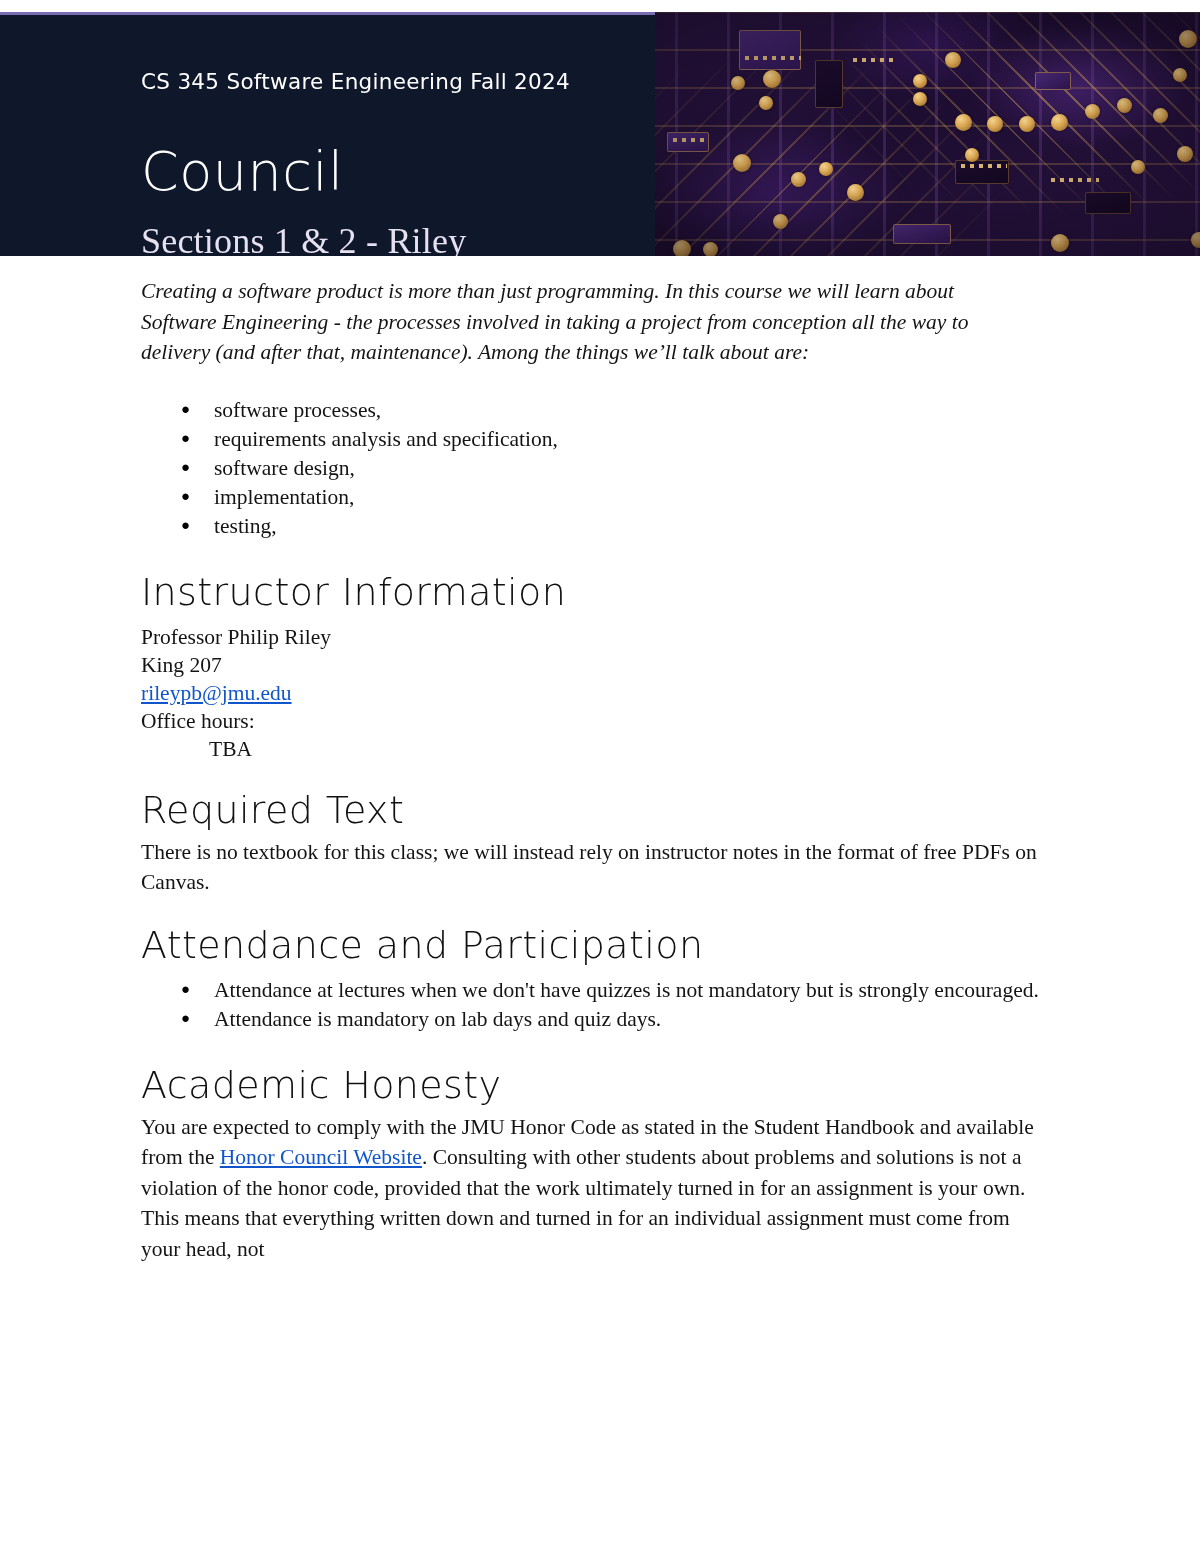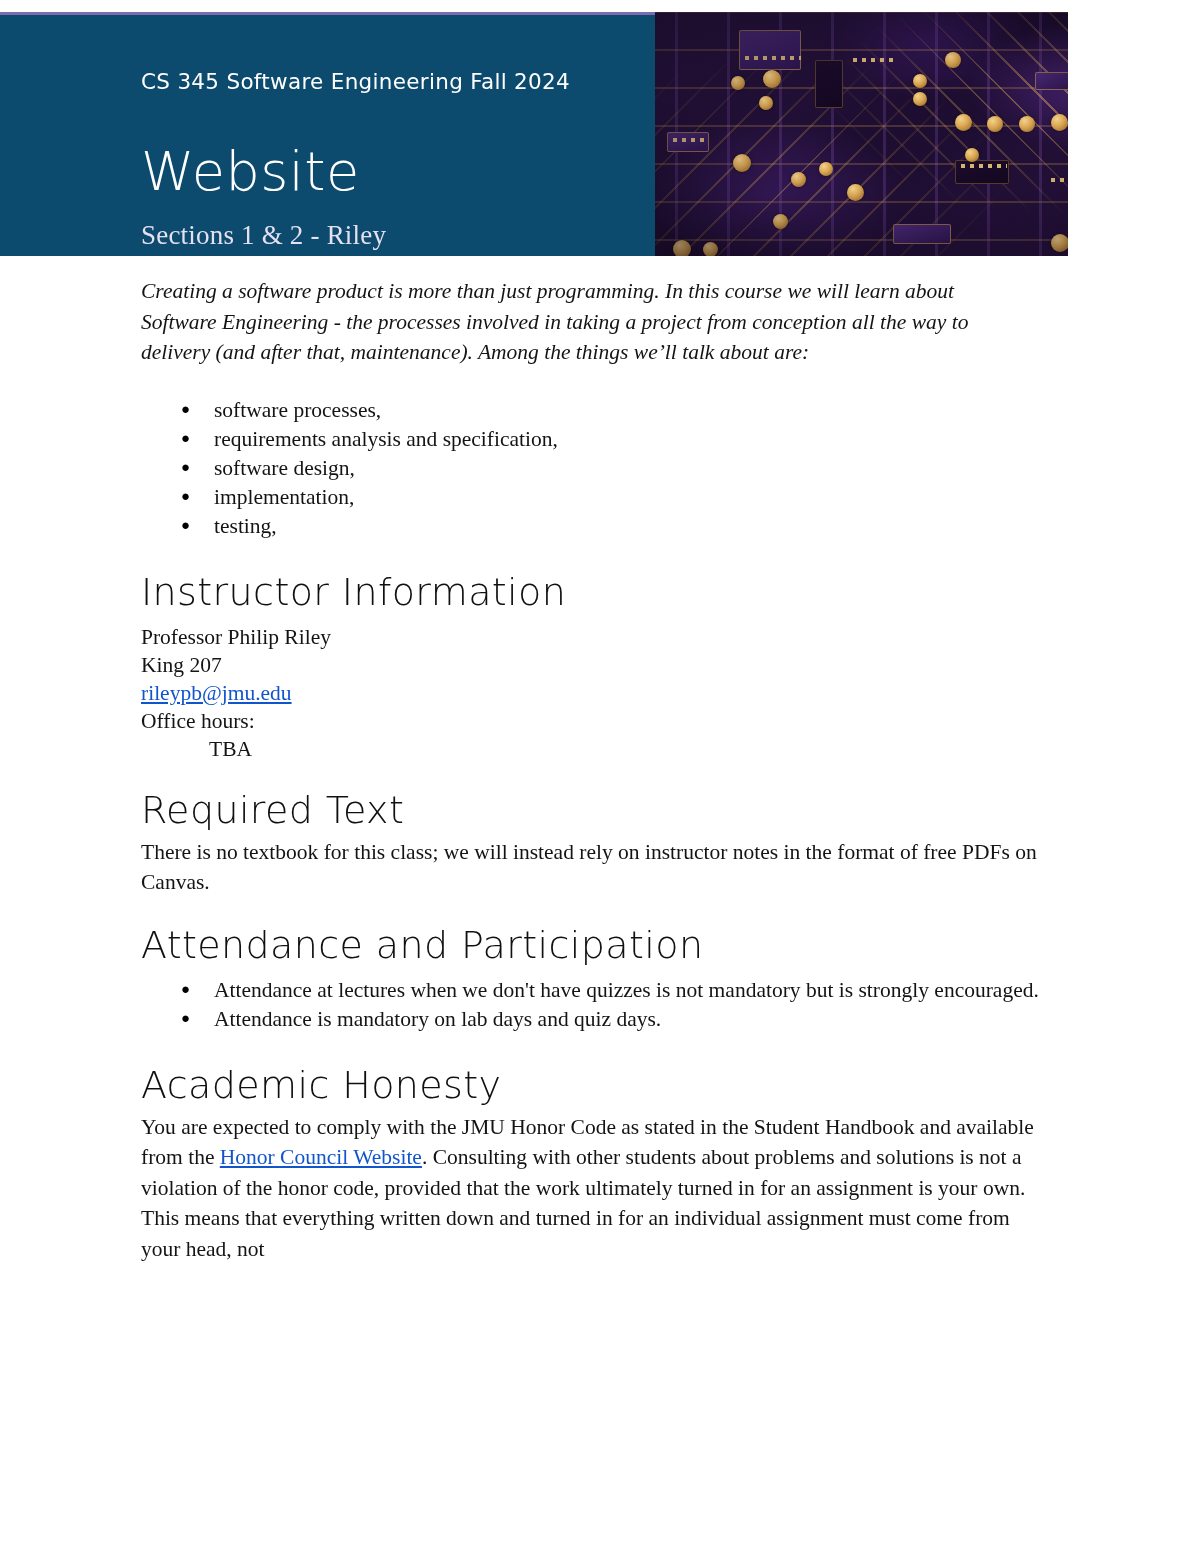--- a/index.html
+++ b/index.html
@@ -15,23 +15,23 @@
     overflow: hidden;
     font-family: "Liberation Serif", serif;
     color: #000000;
   }
 
   
   .header-banner {
     position: absolute;
     left: 0;
     top: 12px;
-    width: 1068px;
+    width: 1200px;
     height: 244px;
-    background: #0c4a6e;
+    background: #0f172a;
     overflow: hidden;
   }
   .header-banner-topline {
     position: absolute;
     left: 0; top: 0;
     width: 1200px;
     height: 3px;
     background: #7B6BB0;
   }
   .header-text-block {
@@ -62,21 +62,21 @@
     letter-spacing: 0.5px;
     color: #ffffff;
     font-weight: 300;
     white-space: nowrap;
   }
   .doc-subtitle {
     position: absolute;
     top: 208px;
     left: 0;
     font-family: "Liberation Serif", serif;
-    font-size: 27px;
+    font-size: 36px;
     color: #E6E1F0;
     letter-spacing: 0.2px;
     white-space: nowrap;
   }
 
   
   .circuit-art {
     position: absolute;
     left: 655px;
     top: 0;
@@ -251,21 +251,21 @@
   .sp-4  { height: 4px; }
 </style>
 </head>
 <body>
 
 <div class="header-banner">
   <div class="header-banner-topline"></div>
 
   <div class="header-text-block">
     <div class="course-line">CS 345 Software Engineering Fall 2024</div>
-    <div class="doc-title">Website</div>
+    <div class="doc-title">Council</div>
     <div class="doc-subtitle">Sections 1 &amp; 2 - Riley</div>
   </div>
 
   <div class="circuit-art">
     <div class="pcb-base"></div>
     <div class="traces-h"></div>
     <div class="traces-v"></div>
     <div class="traces-a"></div>
     <div class="traces-b"></div>
 

